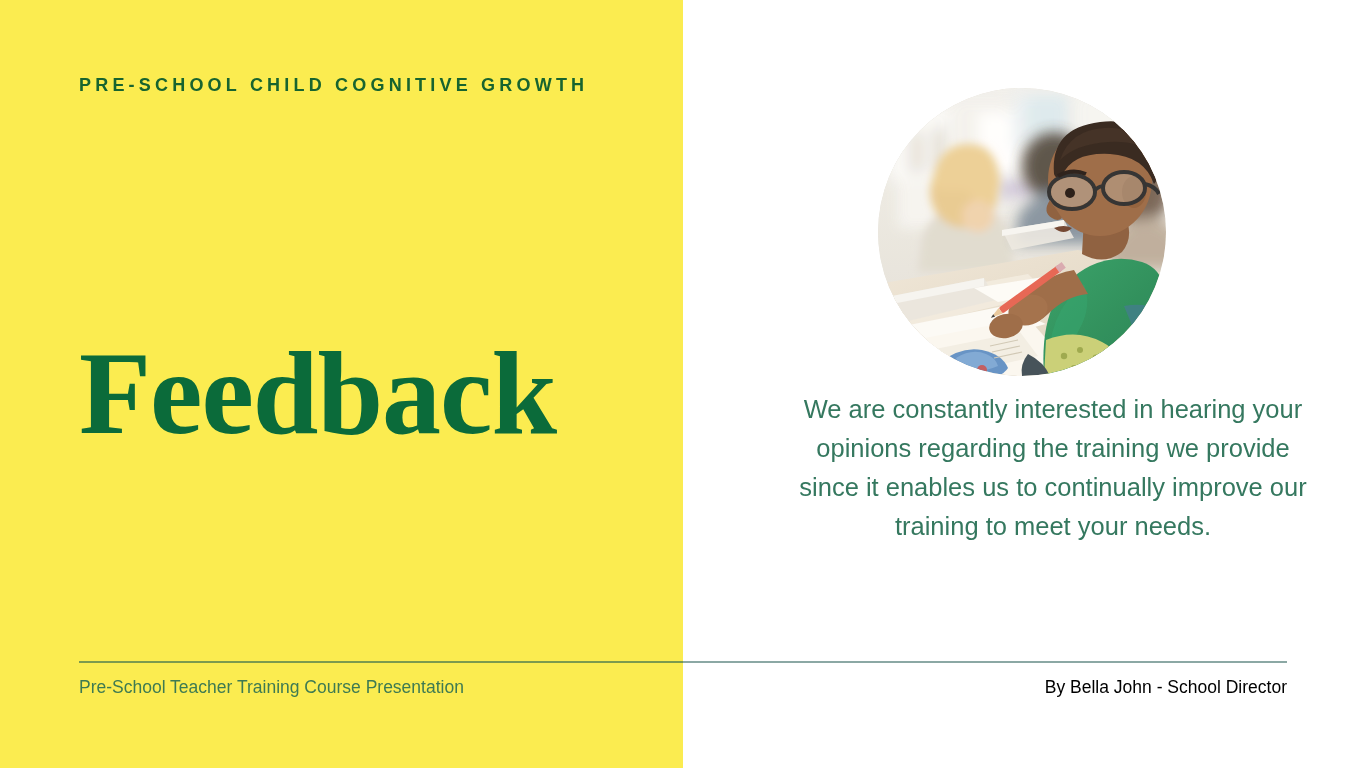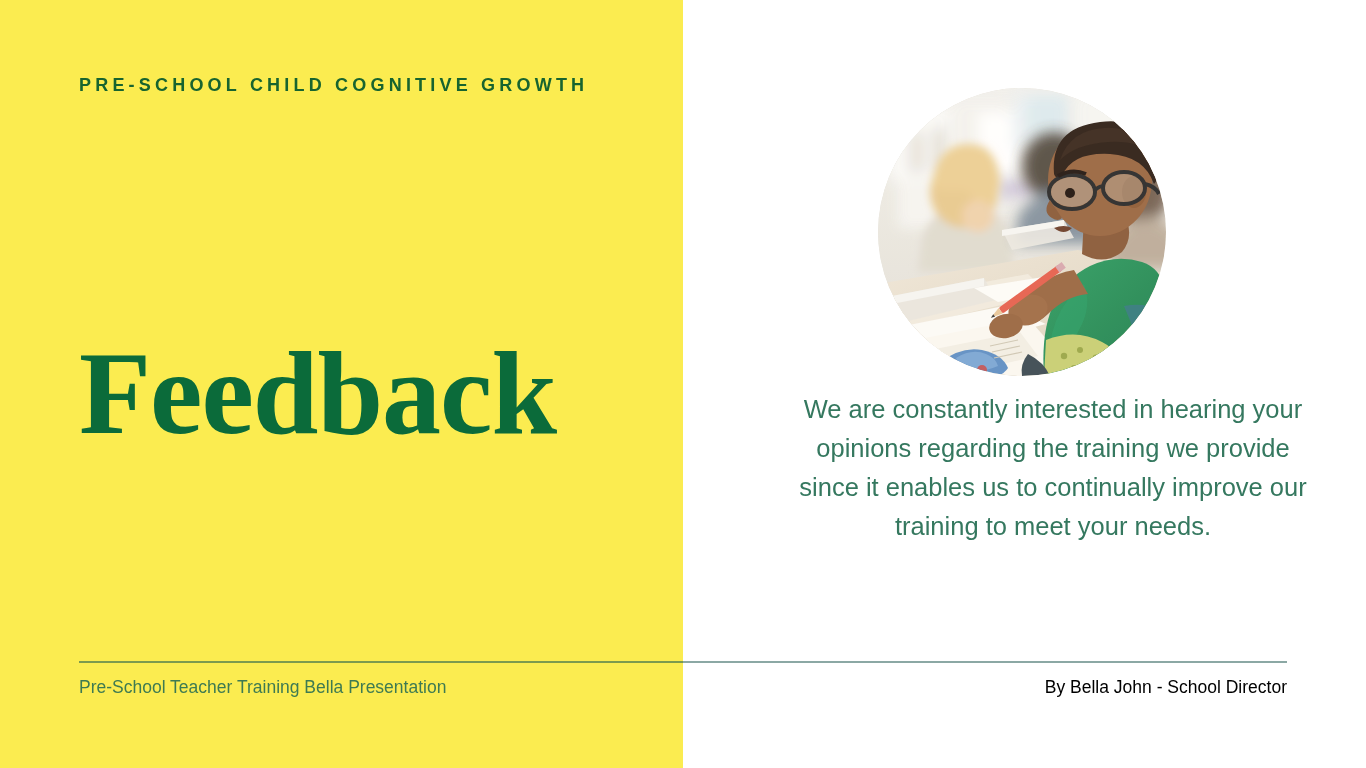--- a/index.html
+++ b/index.html
@@ -286,17 +286,17 @@
         <rect x="0" y="0" width="288" height="288" fill="#fff3da" opacity="0.06"></rect>
       </g>
     </svg>
   </div>
 
   <div class="body-copy">We are constantly interested in hearing your opinions regarding the training we provide since it enables us to continually improve our training to meet your needs.</div>
 
   <div class="rule-left"></div>
   <div class="rule-right"></div>
 
-  <div class="footer-left">Pre-School Teacher Training Bella Presentation</div>
+  <div class="footer-left">Pre-School Teacher Training Course Presentation</div>
 
   <div class="footer-right">By Bella John - School Director</div>
 
 </div>
 
 </body></html>

